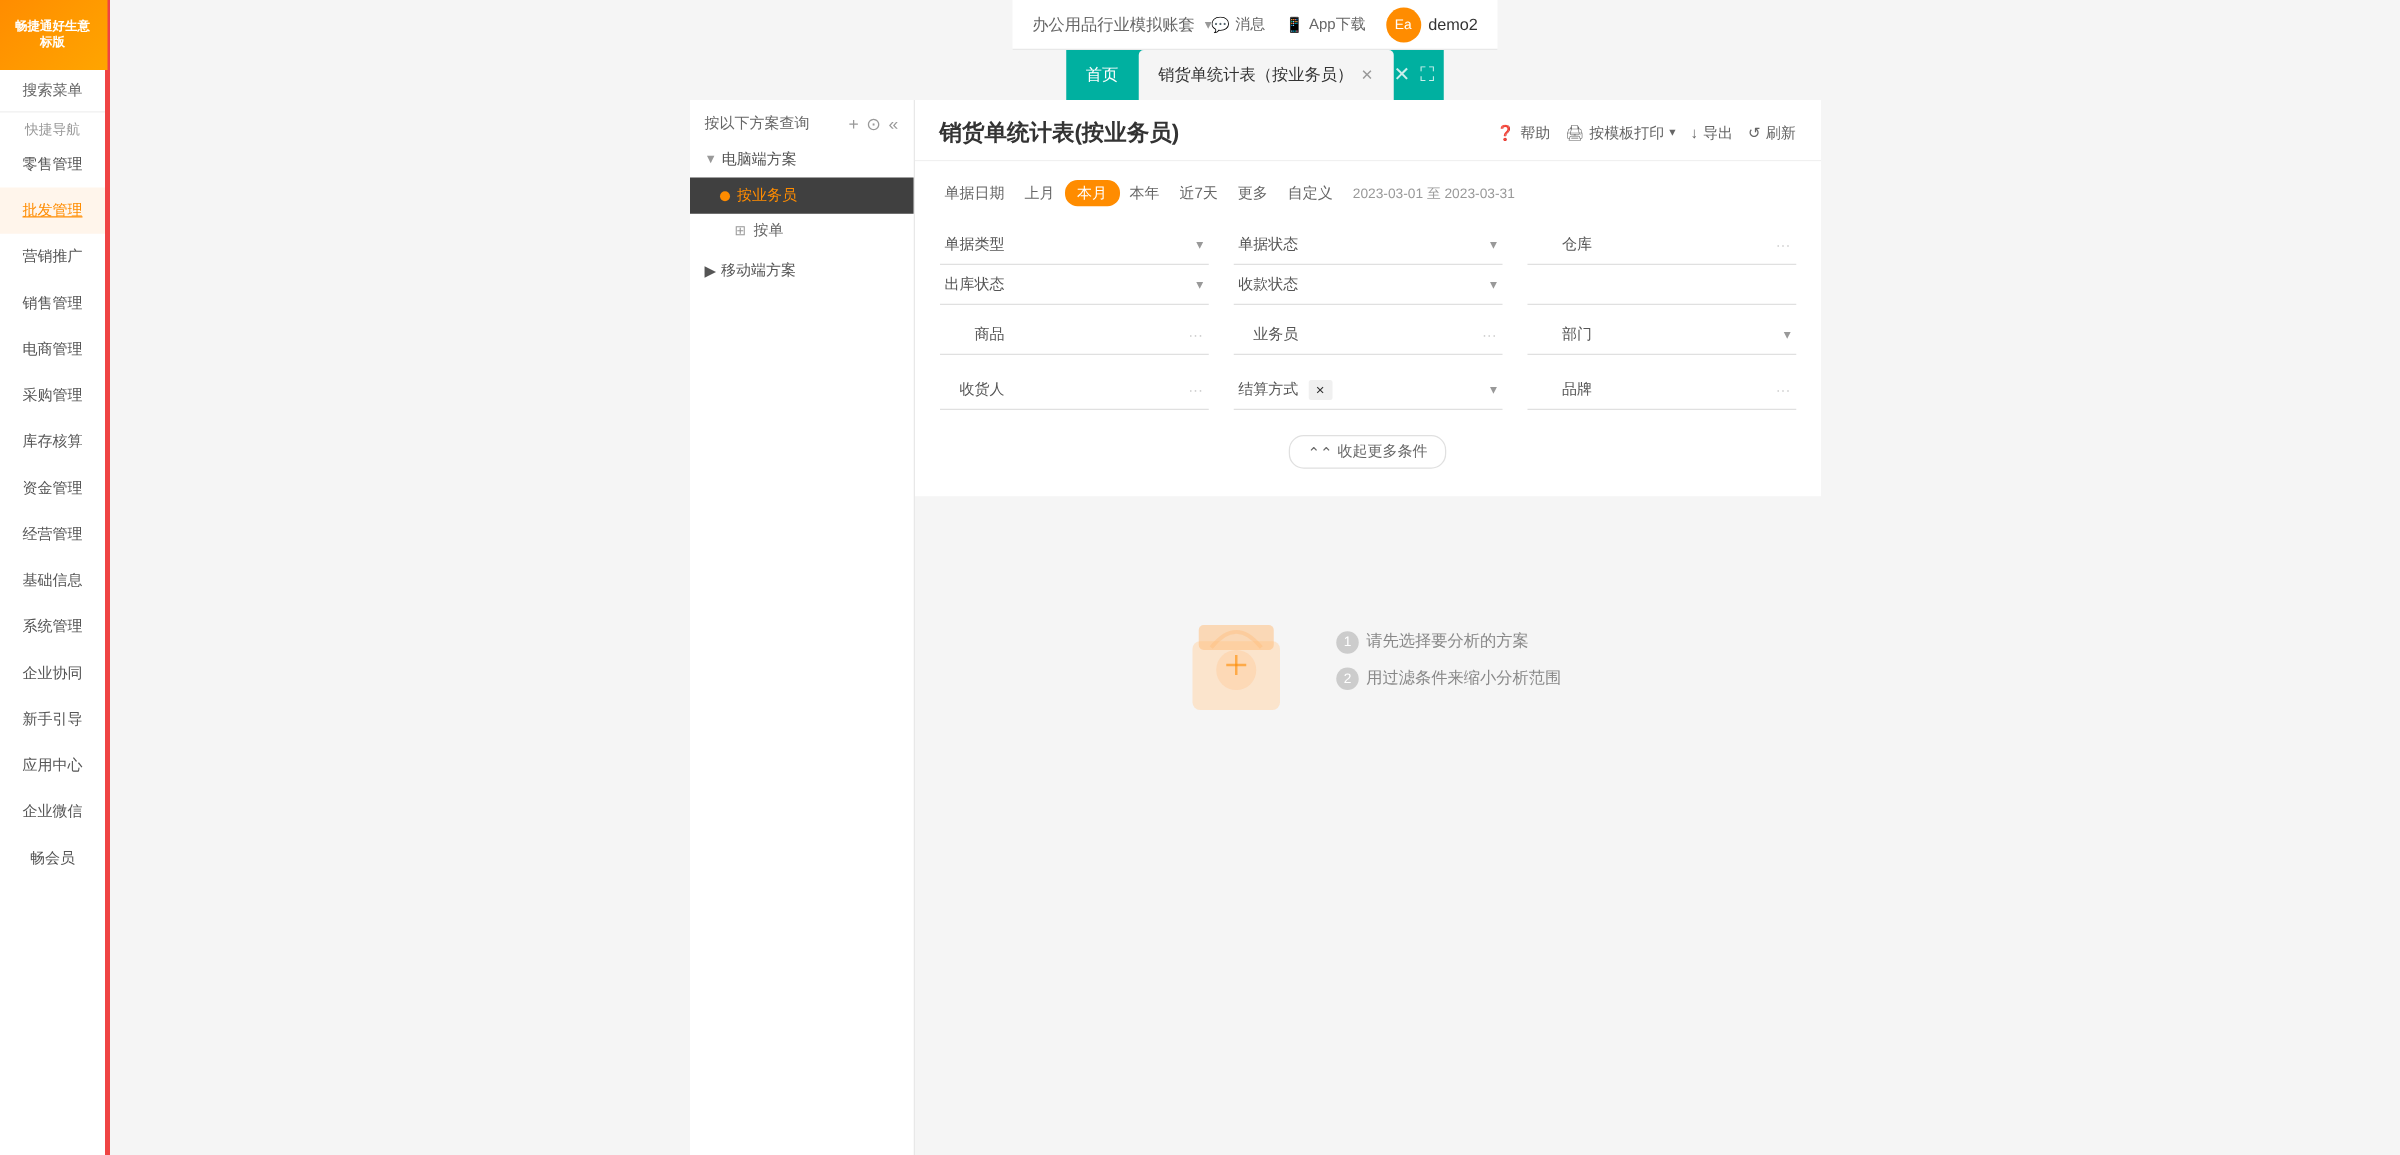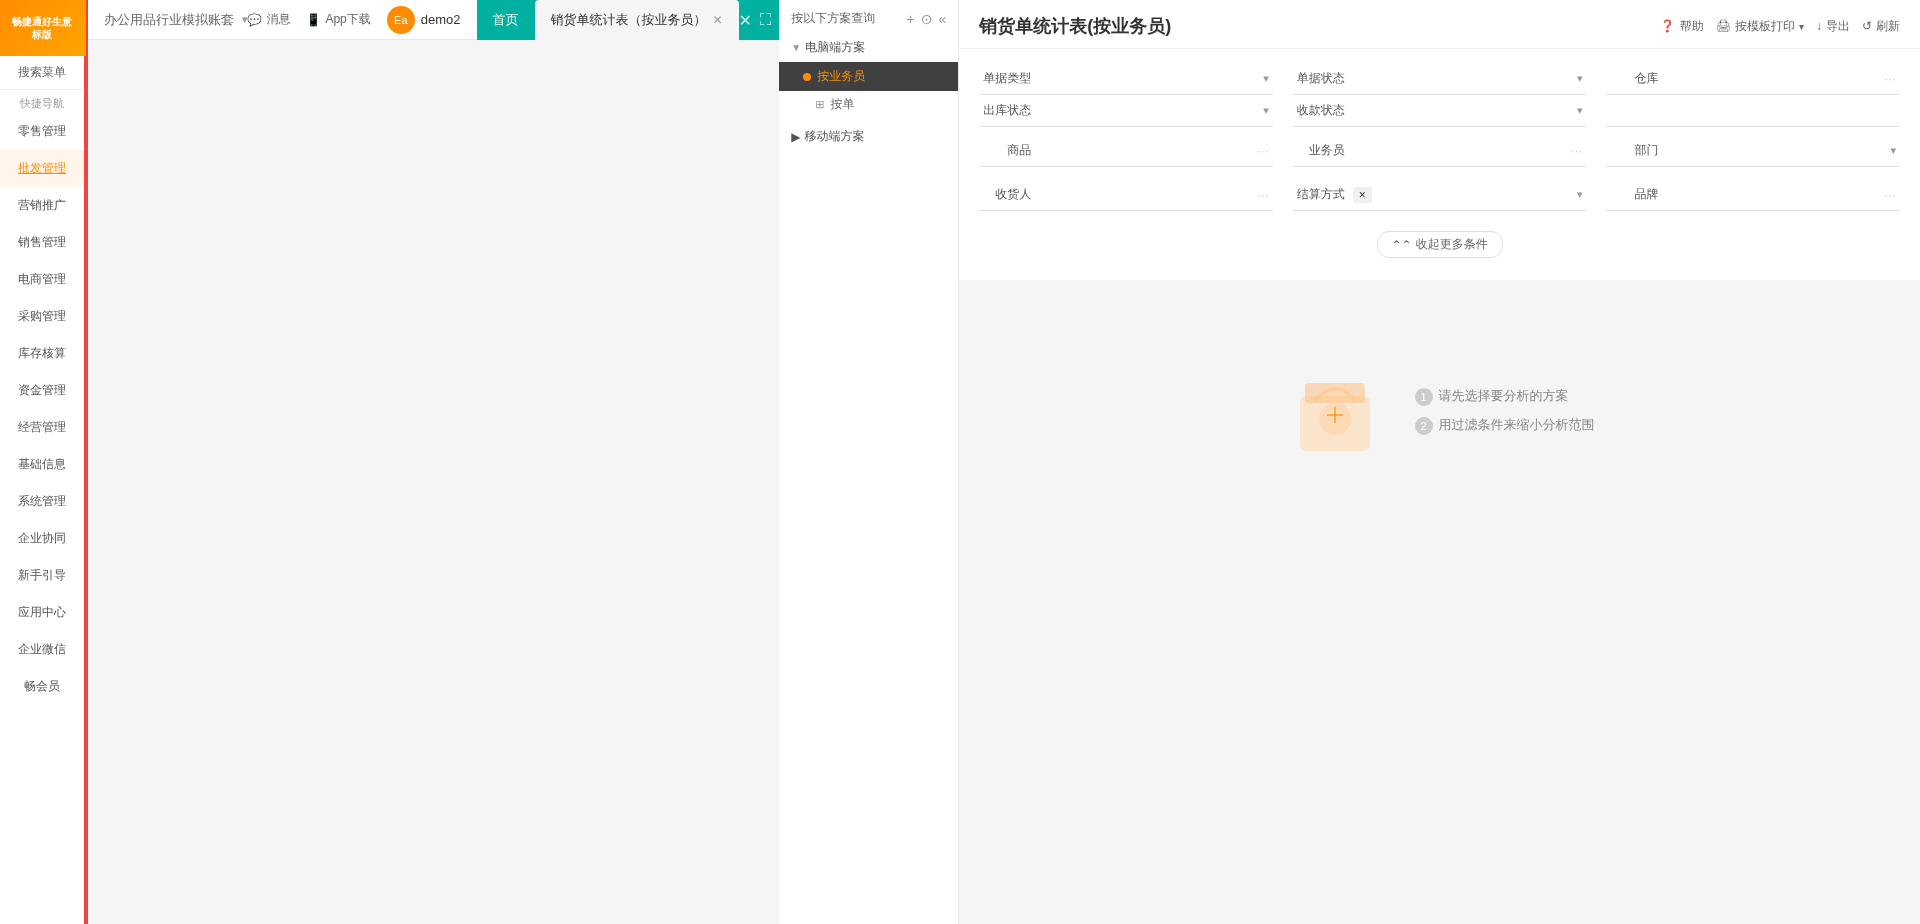--- a/index.html
+++ b/index.html
@@ -10,21 +10,21 @@
     .sidebar-logo { width: 88px; height: 56px; background: linear-gradient(135deg, #ff8c00, #ffa500); display: flex; align-items: center; justify-content: center; flex-direction: column; cursor: pointer; }
     .sidebar-logo-text { color: #fff; font-size: 10px; font-weight: bold; line-height: 1.3; text-align: center; }
     .sidebar-search { width: 100%; padding: 8px 0; text-align: center; border-bottom: 1px solid #f0f0f0; }
     .sidebar-search span { font-size: 12px; color: #666; cursor: pointer; }
     .sidebar-nav-title { font-size: 11px; color: #999; padding: 6px 0 2px; text-align: center; cursor: pointer; }
     .sidebar-item { width: 100%; padding: 10px 4px; text-align: center; cursor: pointer; font-size: 12px; color: #555; transition: color 0.2s; }
     .sidebar-item.active { color: #ff8c00; text-decoration: underline; }
     .sidebar-item-group { width: 100%; display: flex; flex-direction: column; align-items: center; background: #fff5eb; }
 
     
-    .main { flex: 1; display: flex; flex-direction: row; overflow: hidden; }
+    .main { flex: 1; display: flex; flex-direction: column; overflow: hidden; align-items: center; }
 
     
     .top-header { height: 40px; background: #fff; border-bottom: 1px solid #e8e8e8; display: flex; align-items: center; justify-content: space-between; padding: 0 16px; flex-shrink: 0; }
     .top-header-left { display: flex; align-items: center; gap: 8px; }
     .app-name { font-size: 13px; color: #666; }
     .header-dropdown-icon { color: #999; font-size: 11px; }
     .top-header-right { display: flex; align-items: center; gap: 16px; }
     .header-action { display: flex; align-items: center; gap: 4px; color: #666; font-size: 12px; cursor: pointer; }
     .header-avatar { width: 28px; height: 28px; border-radius: 50%; background: #ff8c00; display: flex; align-items: center; justify-content: center; color: #fff; font-size: 11px; }
 
@@ -265,20 +265,32 @@
           <div class="page-action-btn">
             <span>↺</span>
             <span>刷新</span>
           </div>
         </div>
       </div>
 
       <div class="content-wrapper">
         <div class="filter-main">
 
+          <div class="date-filter-row">
+            <span class="filter-label">单据日期</span>
+            <div class="date-tabs">
+              <span class="date-tab">上月</span>
+              <span class="date-tab active">本月</span>
+              <span class="date-tab">本年</span>
+              <span class="date-tab">近7天</span>
+              <span class="date-tab">更多</span>
+              <span class="date-tab">自定义</span>
+            </div>
+            <span class="date-range">2023-03-01 至 2023-03-31</span>
+          </div>
 
           <div style="display:grid;grid-template-columns:1fr 1fr 1fr;gap:0 20px;">
             <div class="filter-item">
               <span class="filter-item-label">单据类型</span>
               <span class="filter-item-value"></span>
               <span class="filter-item-dropdown">▾</span>
             </div>
             <div class="filter-item">
               <span class="filter-item-label">单据状态</span>
               <span class="filter-item-value"></span>

